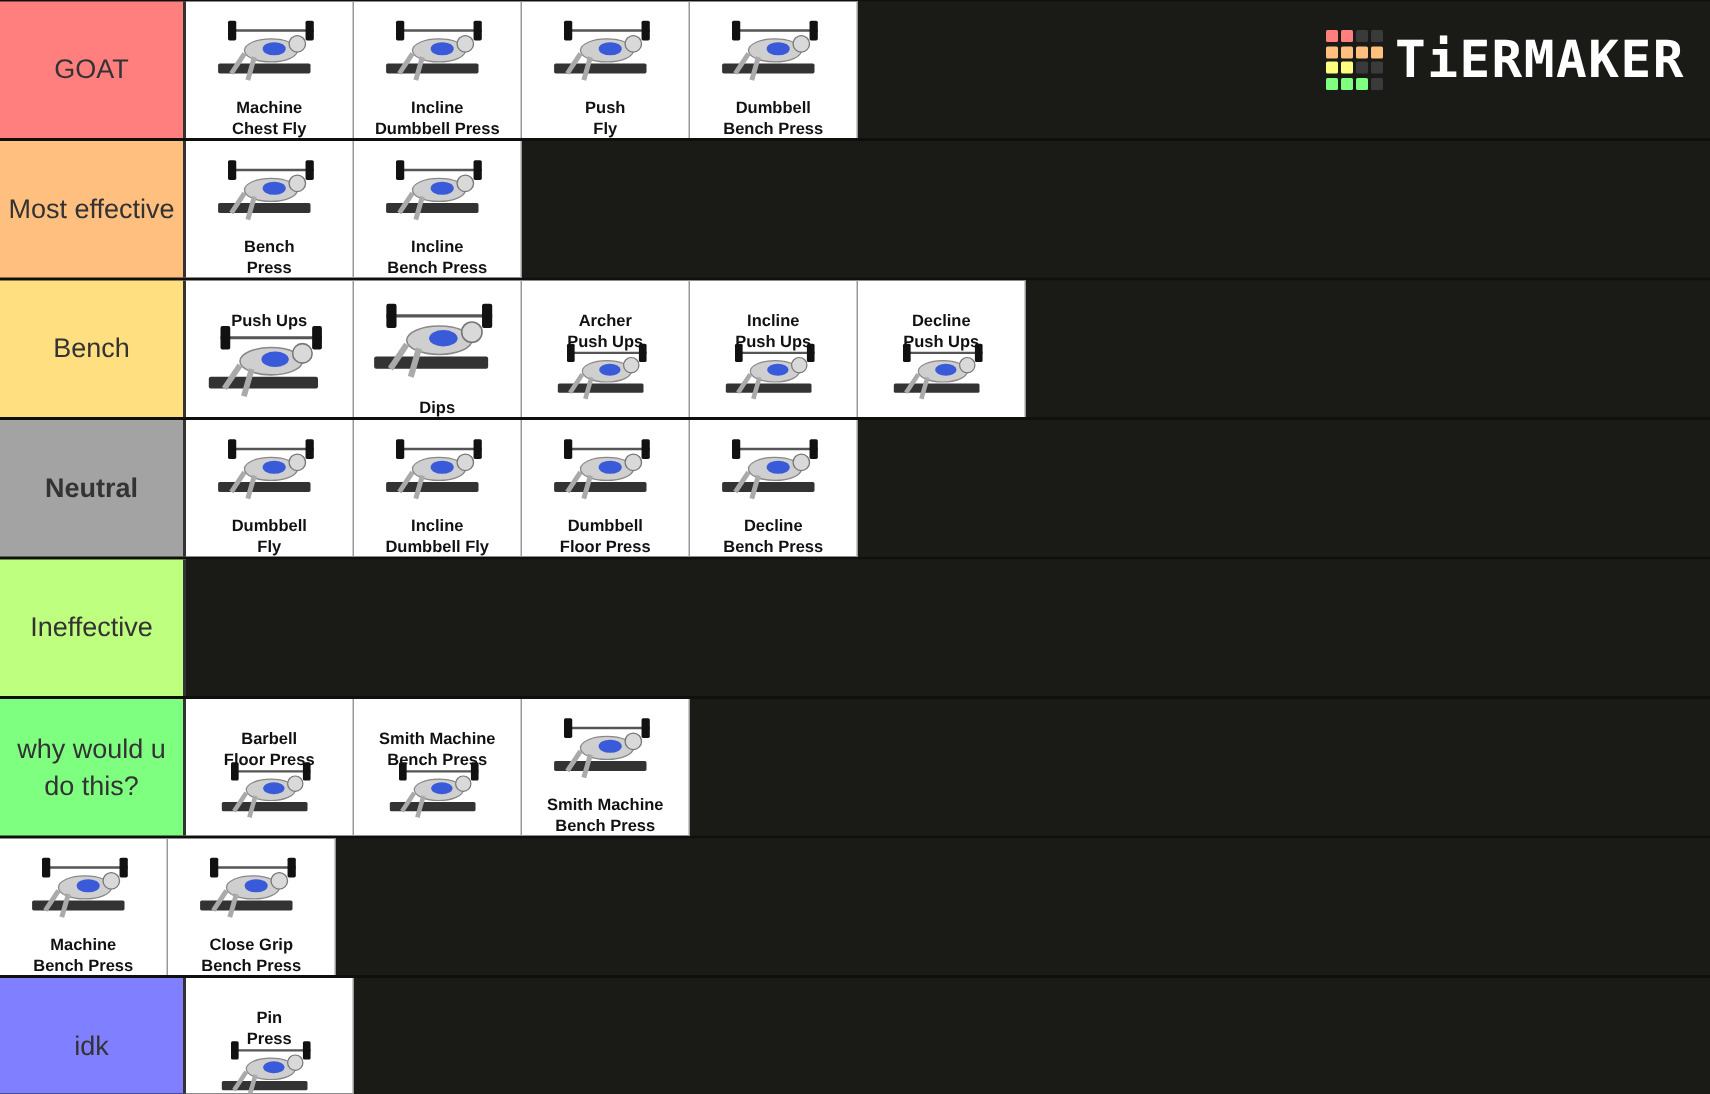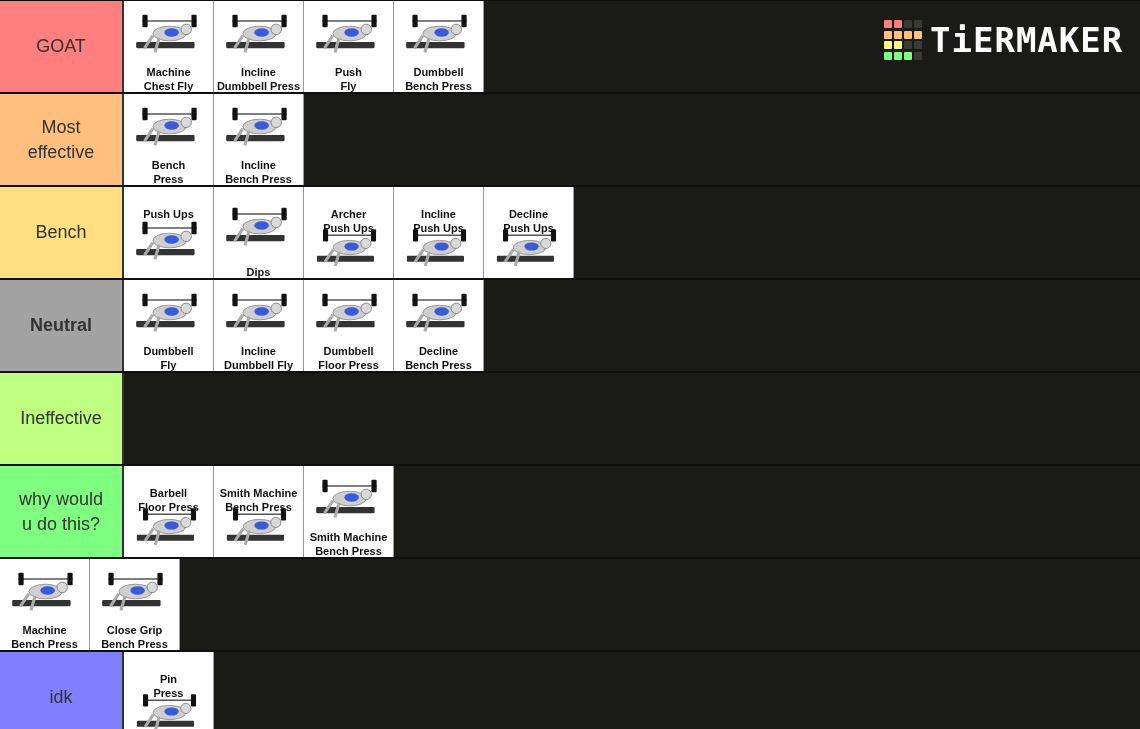--- a/index.html
+++ b/index.html
@@ -13,25 +13,25 @@
   .row {
     display: flex; height: 91px;
     border-bottom: 2px solid #0f0f0d;
   }
   .row:first-child { border-top: 1px solid #0f0f0d; }
   .label {
     width: 124px; min-width: 124px; height: 91px;
     display: flex; align-items: center; justify-content: center;
     text-align: center; font-size: 18px; color: #333333; line-height: 25px;
     border-right: 2px solid #333;
-    padding: 0 16px; box-sizing: border-box;
+    padding: 0 4px; box-sizing: border-box;
   }
   .items { display: flex; flex: 1; background: #1a1a17; }
   .card {
-    width: 90px; height: 91px; background: #ffffff; position: relative;
+    width: 112px; height: 91px; background: #ffffff; position: relative;
     border-right: 1px solid #999; box-sizing: border-box; overflow: hidden;
   }
   .cap {
     position: absolute; left: 0; right: 0; text-align: center;
     font-size: 11px; font-weight: bold; color: #111; line-height: 14px;
     white-space: pre-line;
   }
   .cap.bottom { bottom: -1px; }
   .cap.top { top: 20px; }
   .fig { position: absolute; left: 8px; right: 8px; }

